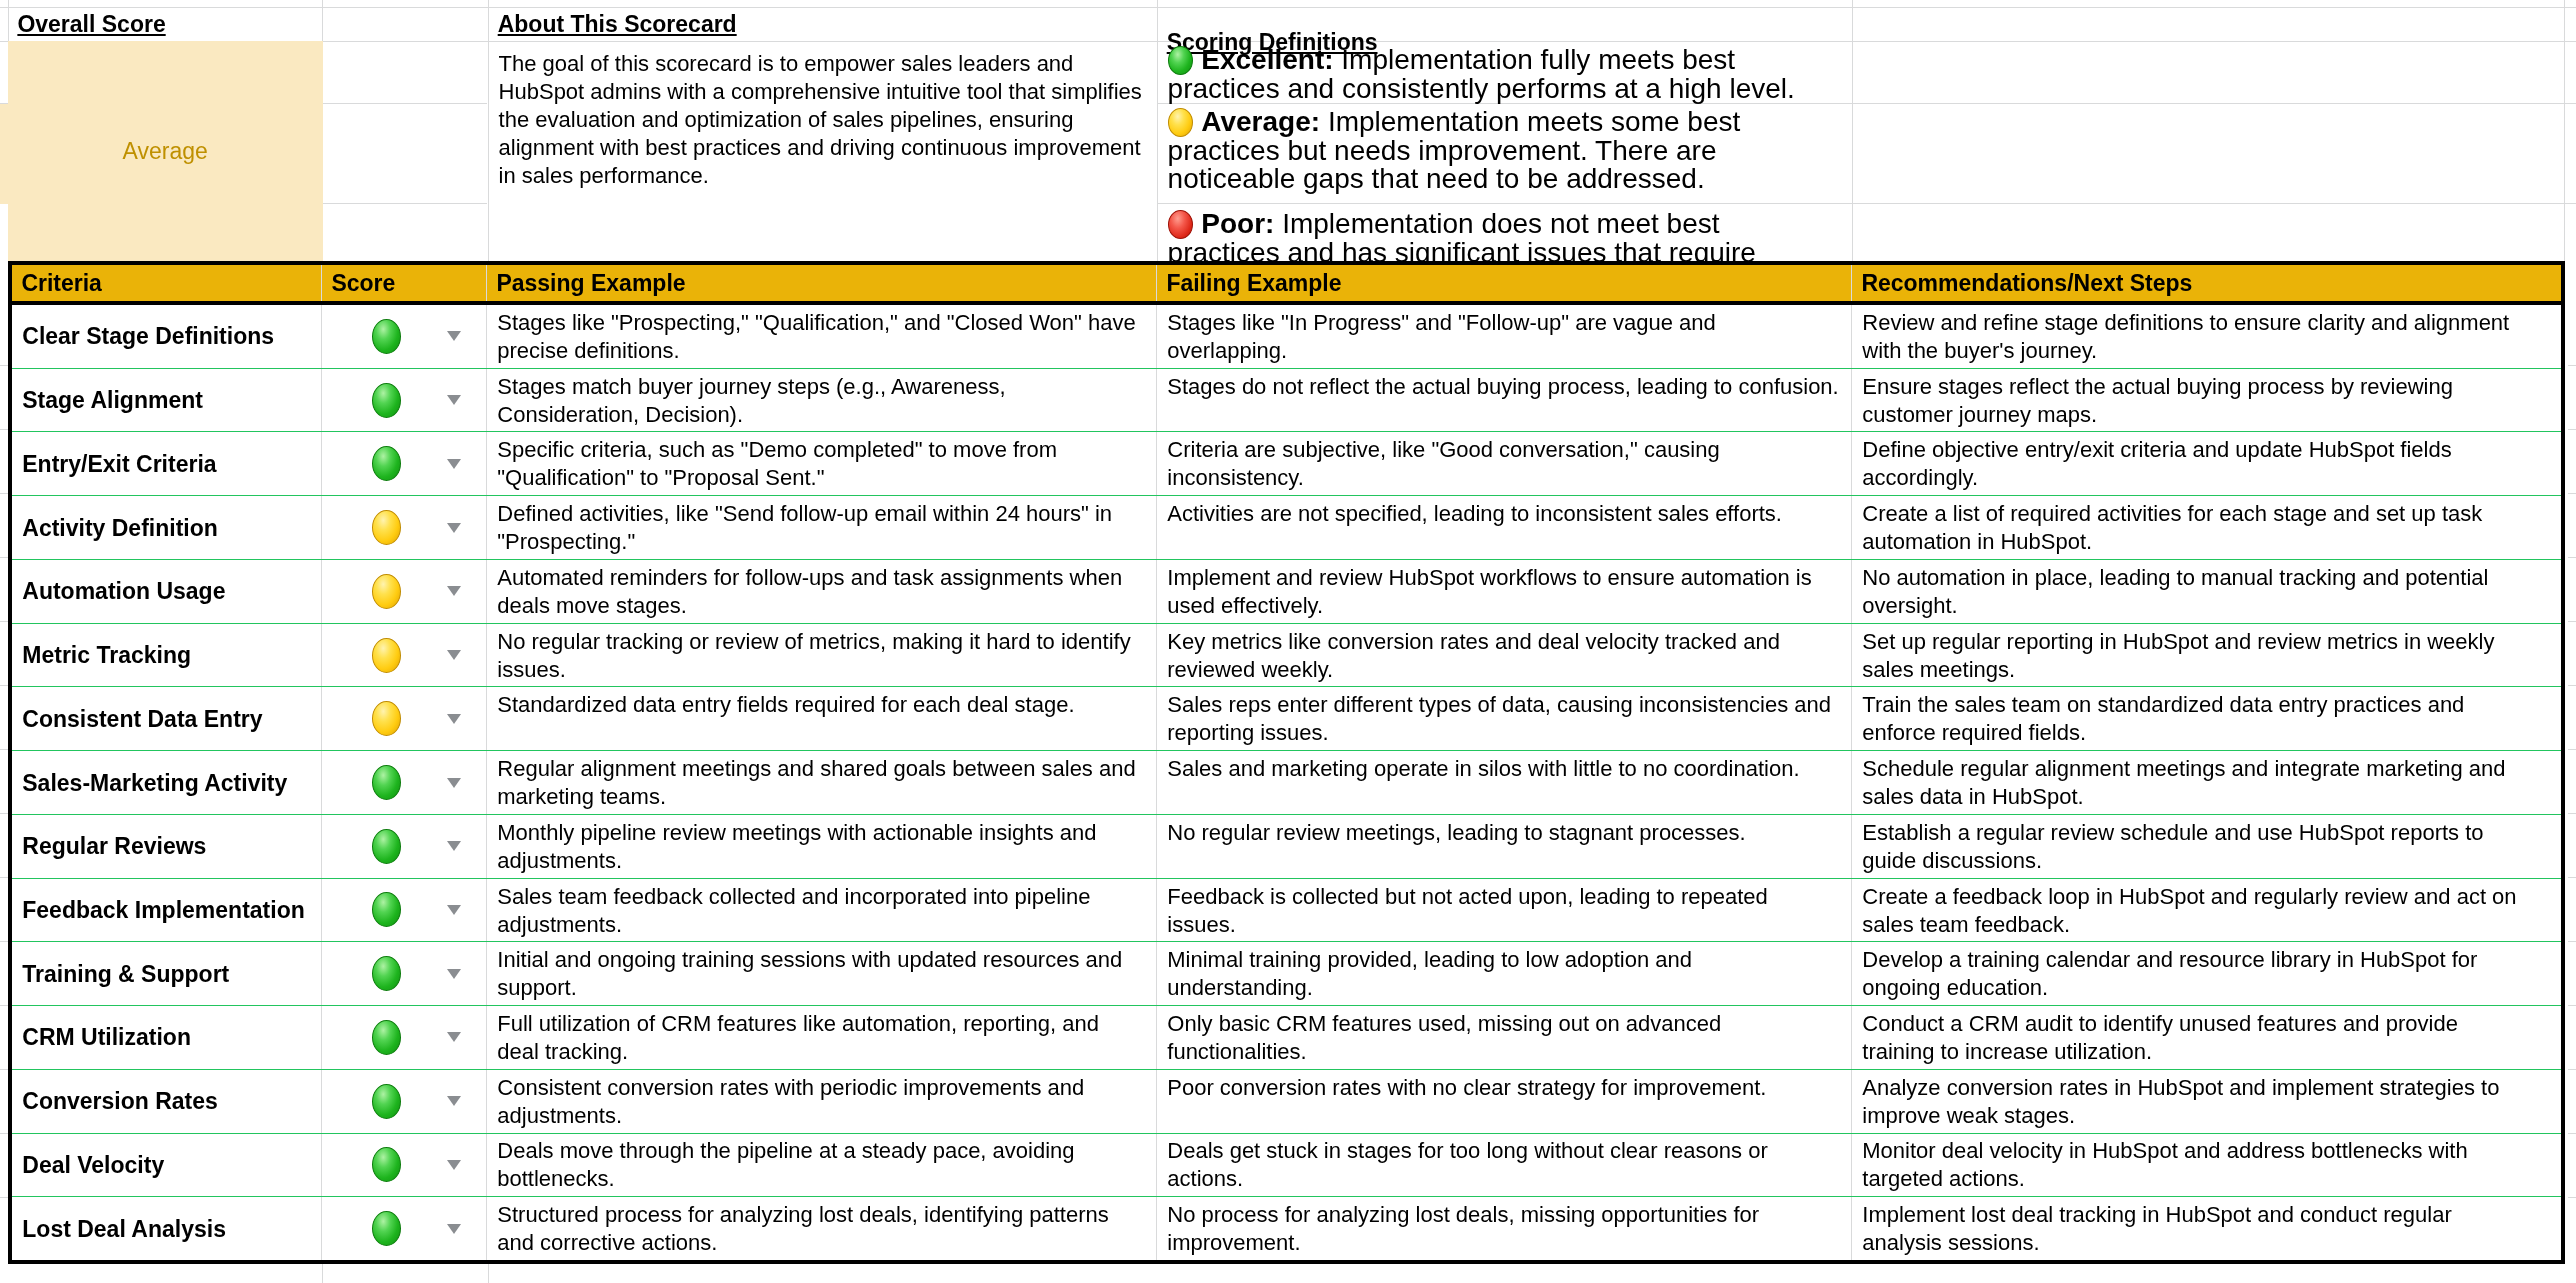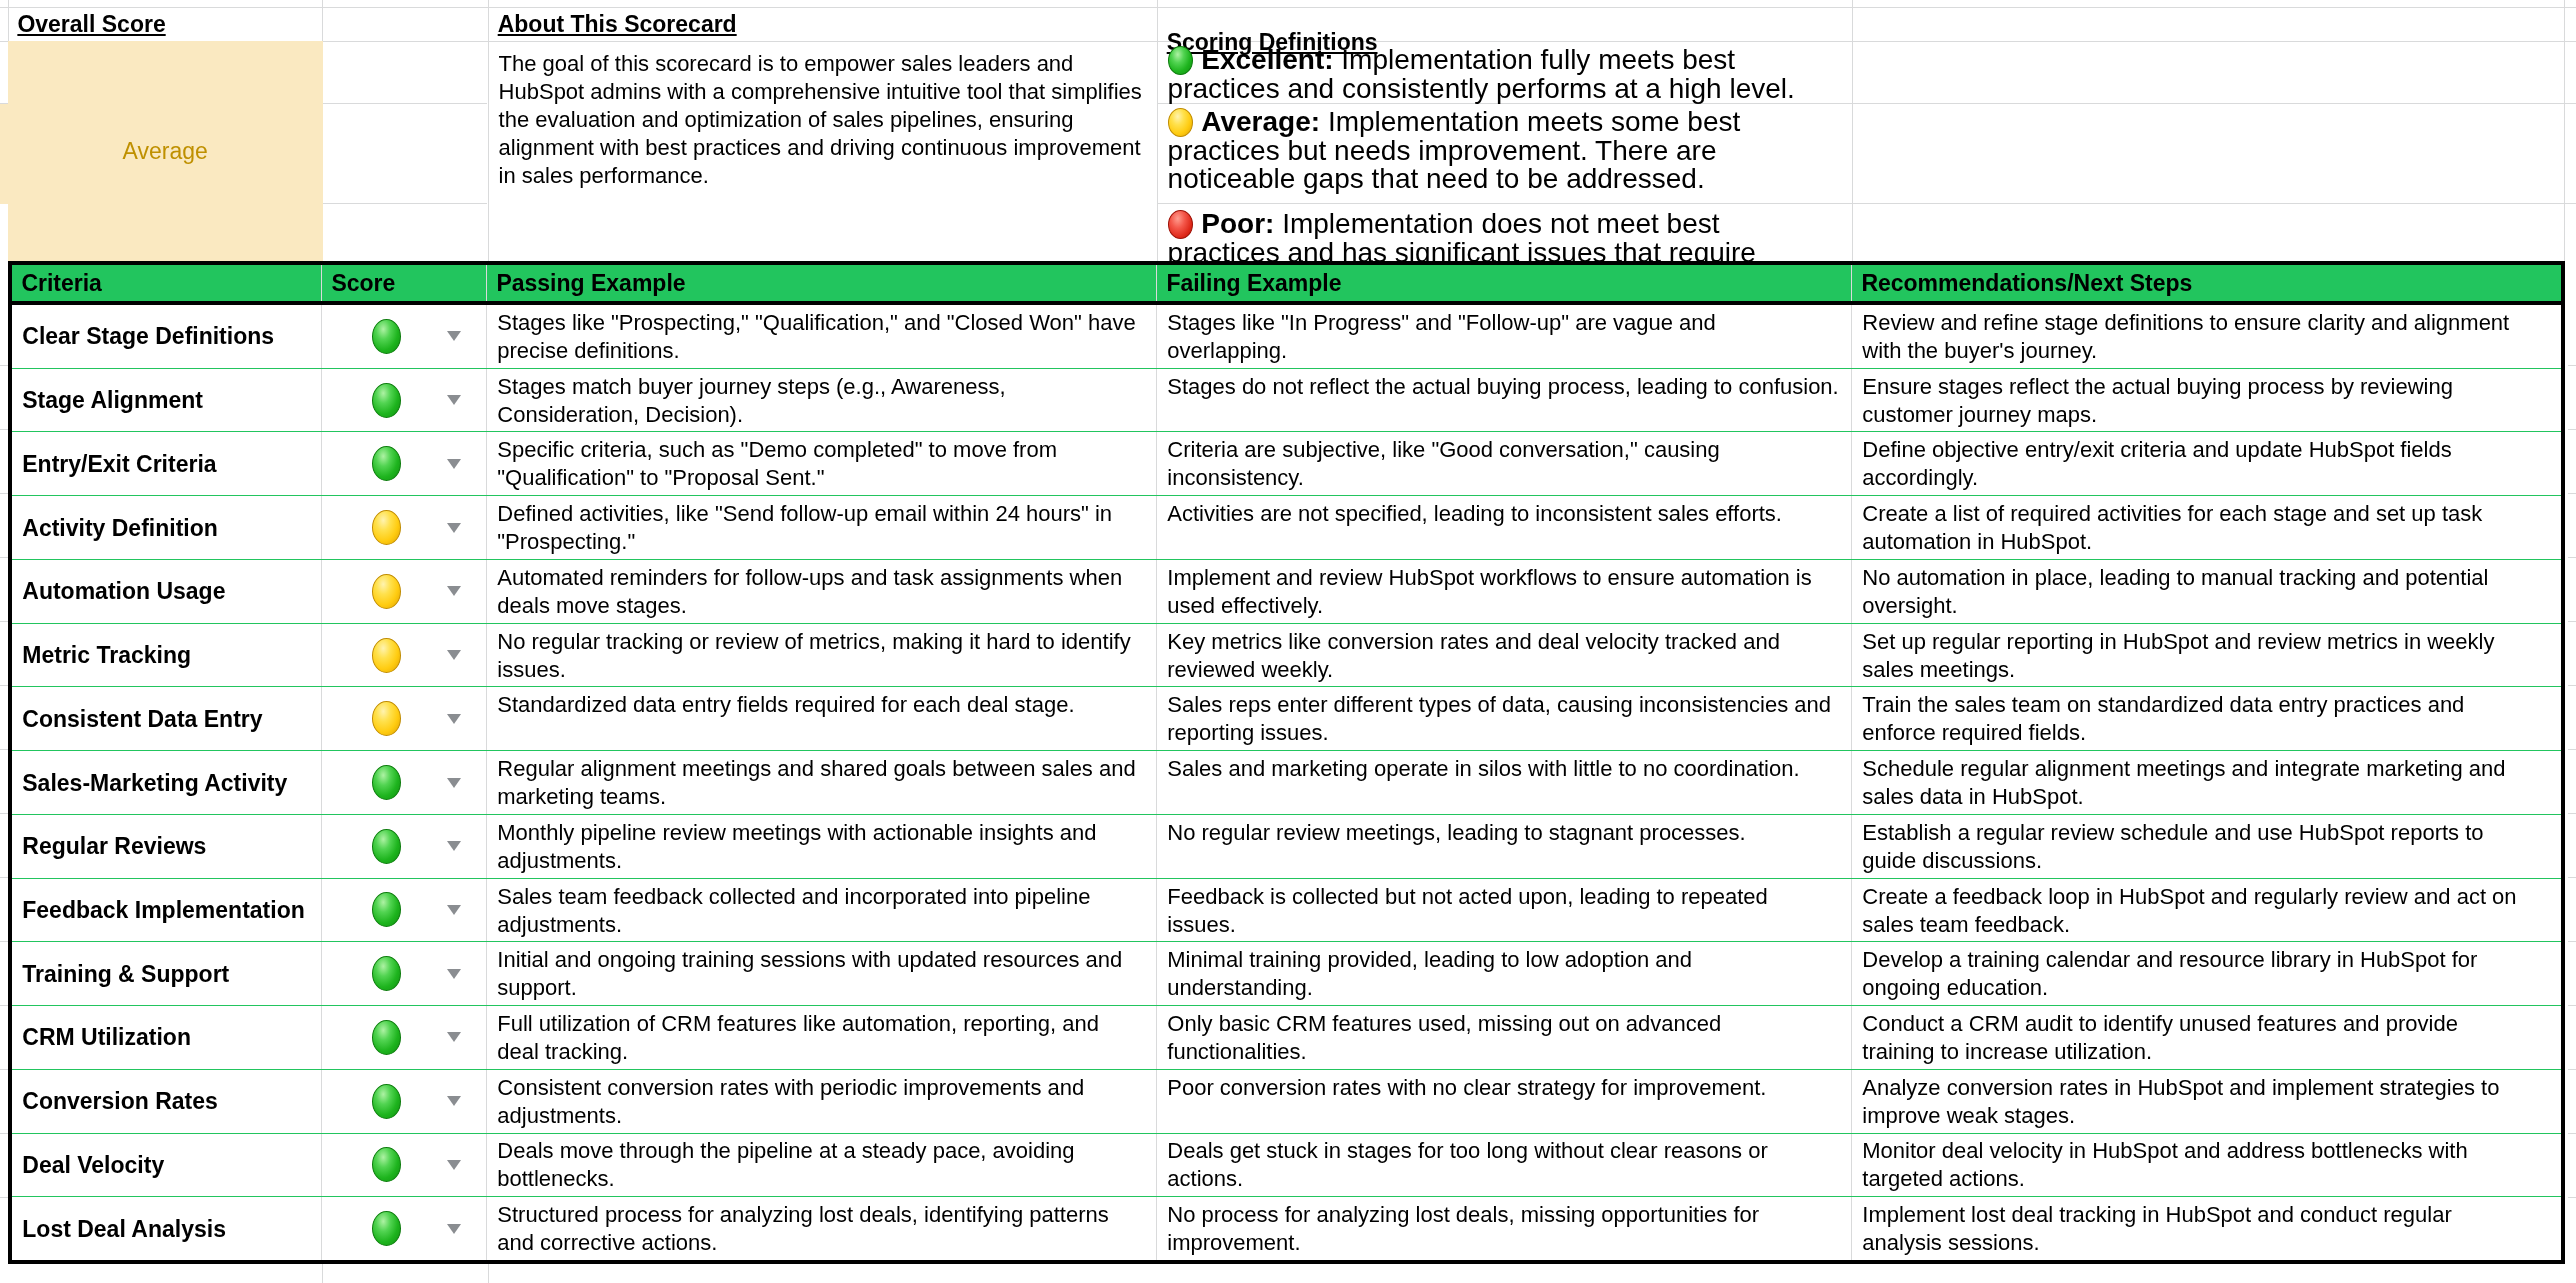--- a/index.html
+++ b/index.html
@@ -15,21 +15,21 @@
   .paracell{font-size:22px;line-height:28px;padding:8.7px 13.5px 0 10.6px;}
   .defcell{font-size:28px;line-height:28px;padding:4.8px 29px 0 10.6px;}
   .defcell .level-name{font-weight:bold;}
   .defcell .level-name::after{content:":";}
   .ball{display:inline-block;width:23px;height:27px;border-radius:50%;vertical-align:-5.8px;margin-right:8.7px;}
   .ball.green{background:radial-gradient(ellipse at 38% 28%,#aef2a4 0%,#52d452 30%,#1eb41e 62%,#0f8d0f 100%);border:1px solid #0c7c0c;}
   .ball.yellow{background:radial-gradient(ellipse at 38% 28%,#fff3b0 0%,#ffe14d 30%,#ffcc11 62%,#dd9f00 100%);border:1px solid #c08c00;}
   .ball.red{background:radial-gradient(ellipse at 38% 28%,#ff9d8f 0%,#f4574a 35%,#dd2718 70%,#b51205 100%);border:1px solid #9c1005;}
   
   #scorecard-table{left:7.7px;top:261px;width:2557px;height:1003px;border:4.8px solid #000;background:#fff;display:flex;flex-direction:column;}
-  .hrow{display:grid;grid-template-columns:310px 165px 670px 695px 707px;background:#22c55e;
+  .hrow{display:grid;grid-template-columns:310px 165px 670px 695px 707px;background:#eab308;
     border-bottom:4.8px solid #000;height:36px;flex:0 0 auto;}
   .hcell{font-weight:bold;font-size:23px;display:flex;align-items:center;padding-left:9.7px;border-right:1px solid #d9dadb;box-sizing:border-box;}
   .hcell:last-child{border-right:none;}
   #table-rows{flex:1 1 auto;display:flex;flex-direction:column;}
   .trow{flex:1 1 0;display:grid;grid-template-columns:310px 165px 670px 695px 707px;border-bottom:1px solid #22c55e;box-sizing:border-box;}
   .trow:last-child{border-bottom:none;}
   .cell{border-right:1px solid #d9dadb;box-sizing:border-box;font-size:22px;line-height:28px;padding:3.9px 11.6px 0 10.6px;overflow:hidden;}
   .cell:last-child{border-right:none;}
   .cell.criteria{font-weight:bold;font-size:23px;display:flex;align-items:center;padding-top:0;}
   .cell.score{display:flex;align-items:center;justify-content:space-between;padding:0 25px 0 50px;}

